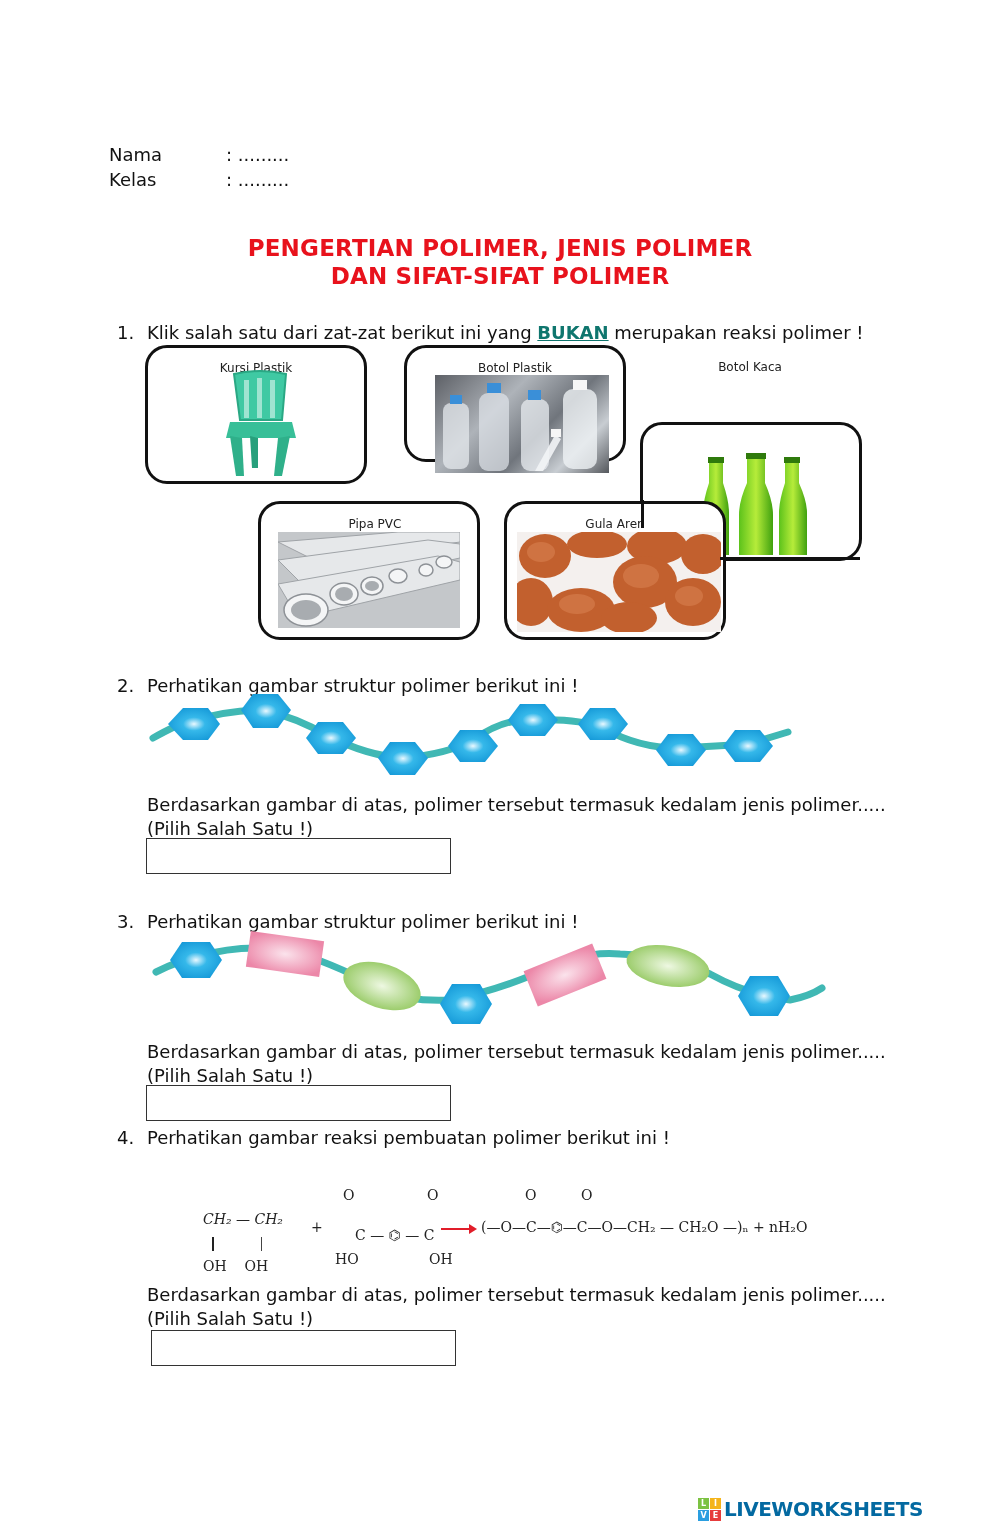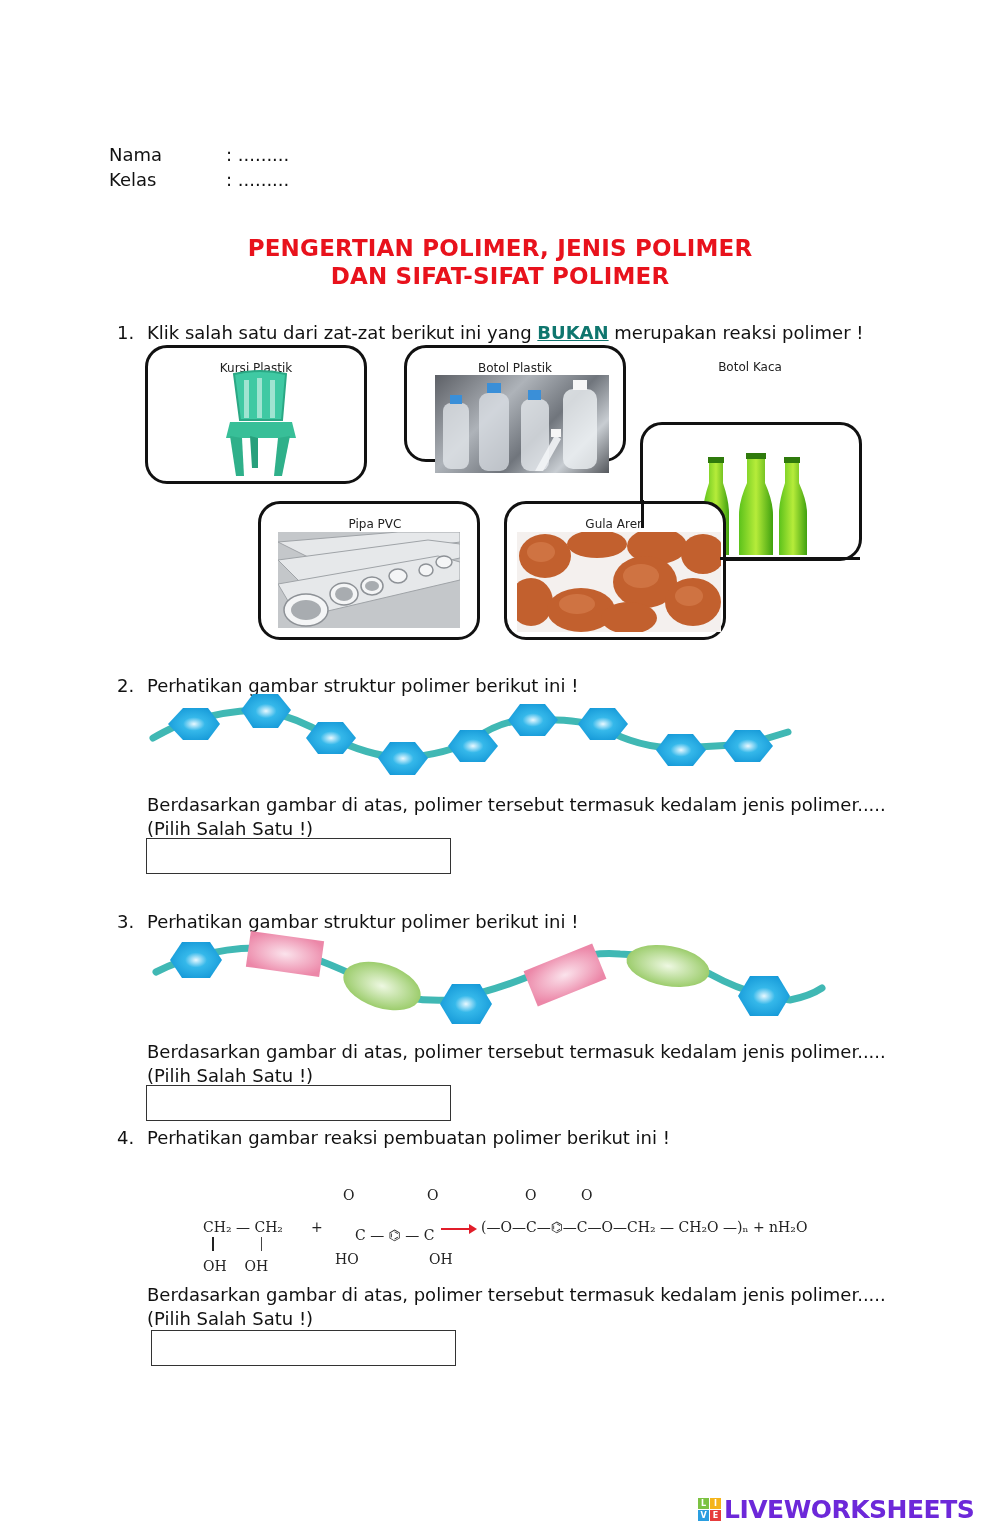--- a/index.html
+++ b/index.html
@@ -196,21 +196,21 @@
 </svg>
 <div class="abs txt" style="left:147px; top:1034px;">Berdasarkan gambar di atas, polimer tersebut termasuk kedalam jenis polimer.....</div>
 <div class="abs txt" style="left:147px; top:1058px;">(Pilih Salah Satu !)</div>
 <div class="answer-box" style="left:146px; top:1085px;"></div>
 
 <div class="abs txt" style="left:117px; top:1120px;">
   <span class="q-num">4.</span><span>Perhatikan gambar reaksi pembuatan polimer berikut ini !</span>
 </div>
 
 <div class="abs" style="left:195px; top:1183px; width:610px; height:88px; font-family:'DejaVu Serif', serif; font-size:14px; color:#222;">
-  <div class="abs" style="left:8px; top:36px; white-space:nowrap;">CH₂ — CH₂</div>
+  <div class="abs" style="left:8px; top:28px; white-space:nowrap;font-style:italic;">CH₂ — CH₂</div>
   <div class="abs" style="left:8px; top:68px; white-space:pre;margin-top:7px;">OH    OH</div>
   <div class="abs" style="left:17px; top:54px; width:2px; height:14px; background:#222;"></div>
   <div class="abs" style="left:66px; top:54px; width:1px; height:14px; background:#444;"></div>
   <div class="abs" style="left:116px; top:36px;">+</div>
   <div class="abs" style="left:148px; top:4px;">O</div>
   <div class="abs" style="left:232px; top:4px;">O</div>
   <div class="abs" style="left:160px; top:44px; white-space:nowrap;">C — ⌬ — C</div>
   <div class="abs" style="left:140px; top:68px;">HO</div>
   <div class="abs" style="left:234px; top:68px;">OH</div>
   <svg class="abs" style="left:246px; top:40px;" width="36" height="12" viewBox="0 0 36 12">
@@ -226,14 +226,14 @@
 <div class="abs txt" style="left:147px; top:1301px;">(Pilih Salah Satu !)</div>
 <div class="answer-box" style="left:151px; top:1330px;"></div>
 
 <div class="abs" style="left:698px; top:1494px; height:30px; display:flex; align-items:center;">
   <div style="display:grid; grid-template-columns:11px 11px; grid-template-rows:11px 11px; gap:1px; margin-right:3px;">
     <span style="background:#7cc242; color:#fff; font-size:8px; font-weight:bold; text-align:center; line-height:11px;">L</span>
     <span style="background:#f4b41a; color:#fff; font-size:8px; font-weight:bold; text-align:center; line-height:11px;">I</span>
     <span style="background:#2a9ee0; color:#fff; font-size:8px; font-weight:bold; text-align:center; line-height:11px;">V</span>
     <span style="background:#e63c3c; color:#fff; font-size:8px; font-weight:bold; text-align:center; line-height:11px;">E</span>
   </div>
-  <span style="font-family:'DejaVu Sans', sans-serif; font-weight:bold; font-size:25px; color:#6d28d9; letter-spacing:-0.5px;">LIVEWORKSHEETS</span>
+  <span style="font-family:'DejaVu Sans', sans-serif; font-weight:bold; font-size:20px; color:#0369a1; letter-spacing:-0.5px;">LIVEWORKSHEETS</span>
 </div>
 
 </body></html>

